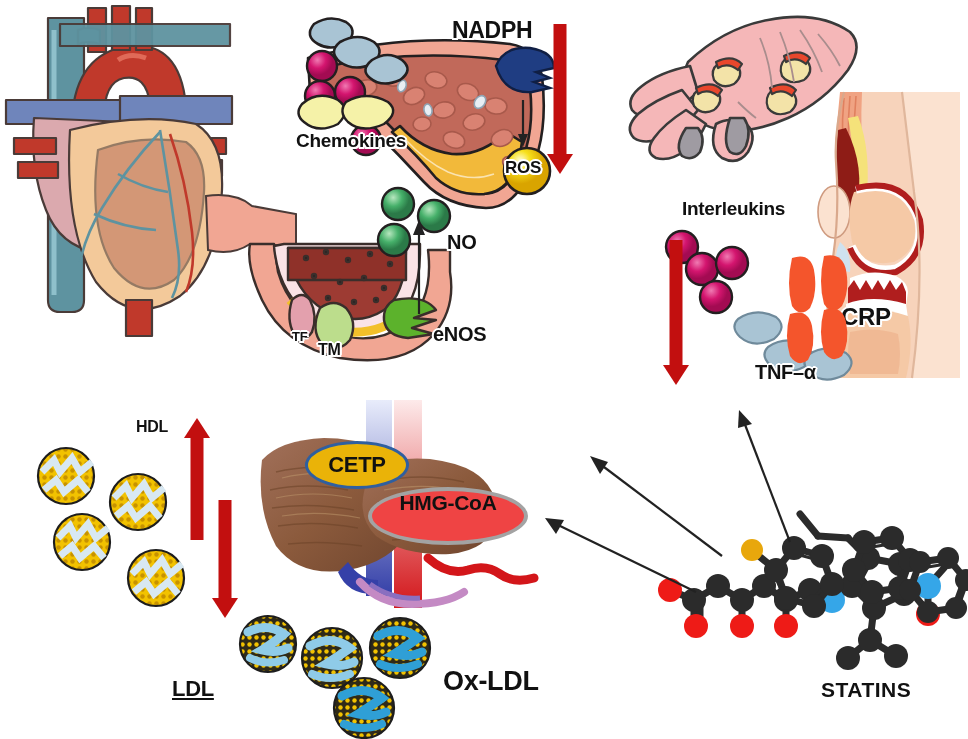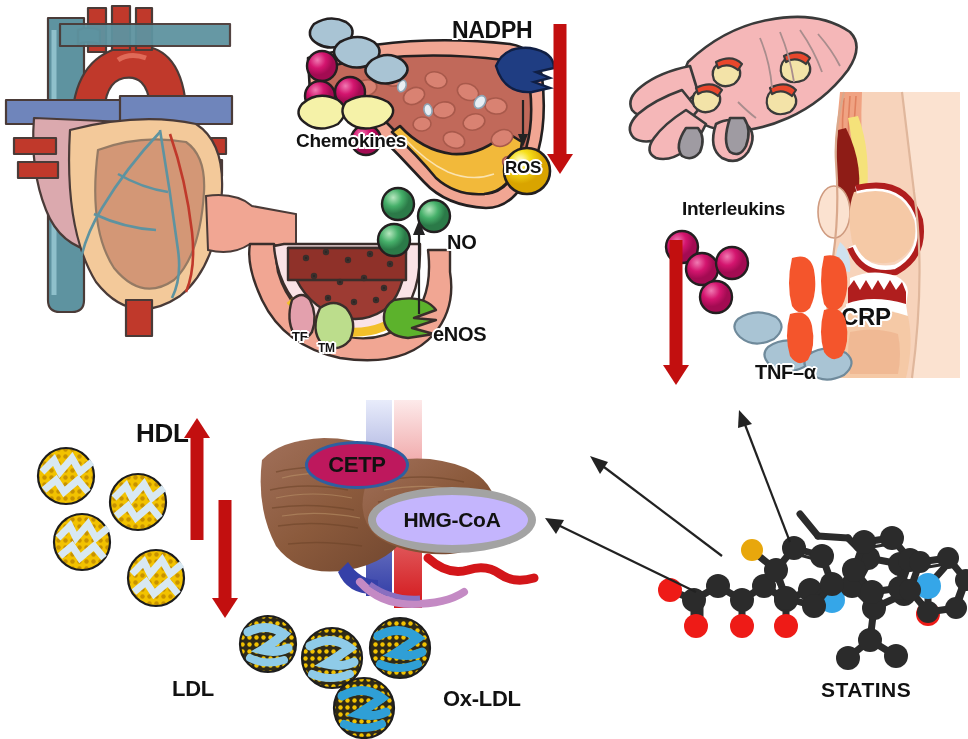--- a/index.html
+++ b/index.html
@@ -234,21 +234,21 @@
   </svg>
 
   <svg class="thinarrow" style="left:408px;top:218px;" width="22" height="96">
     <line x1="11" y1="96" x2="11" y2="12"></line>
     <polygon points="11,2 5,17 17,17"></polygon>
   </svg>
 
   <div class="lbl" style="left:447px;top:231px;font-size:20px;">NO</div>
   <div class="lbl" style="left:433px;top:323px;font-size:20px;text-align:center;">eNOS</div>
   <div class="lbl" style="left:292px;top:329px;font-size:13px;">TF</div>
-  <div class="lbl" style="left:318px;top:341px;font-size:12px;">TM</div>
+  <div class="lbl" style="left:318px;top:341px;font-size:16px;">TM</div>
 
   <svg class="art" style="left:612px;top:6px;" width="260" height="170" viewBox="0 0 260 170">
     <g stroke="#3a3a3a" stroke-width="2.6" stroke-linejoin="round">
 
       <path d="M76 56 Q112 22 156 14 Q206 4 238 26 Q252 40 236 64 Q212 96 176 112
                Q140 128 110 124 Q84 120 74 100 Q66 78 76 56 Z" fill="#f5b7b8"></path>
 
       <path d="M104 118 Q96 142 110 152 Q126 160 136 146 Q146 128 134 118 Q118 110 104 118 Z" fill="#f5b7b8"></path>
 
       <path d="M78 60 Q48 66 30 80 Q14 92 20 104 Q28 114 48 108 Q72 100 86 86 Z" fill="#f5b7b8"></path>
@@ -398,26 +398,26 @@
         <path d="M134 100 Q176 94 216 104"></path>
     </g>
 
     <path d="M96 150 Q108 168 126 168 L126 182 Q96 184 86 160 Z" fill="#3540a8"></path>
     <path d="M176 146 Q196 164 216 158 Q234 152 248 162 Q262 172 282 166" fill="none" stroke="#d3161a" stroke-width="9" stroke-linecap="round"></path>
     <path d="M108 170 Q128 192 160 192 Q194 192 212 180" fill="none" stroke="#c48ac4" stroke-width="8" stroke-linecap="round"></path>
     <path d="M118 172 Q140 188 168 186" fill="none" stroke="#8a6fc0" stroke-width="5"></path>
   </svg>
 
   <div style="position:absolute;left:305px;top:441px;width:98px;height:42px;border-radius:50%;
-              background:#be185d;border:3px solid #2f5fa0;display:flex;align-items:center;justify-content:center;">
+              background:#eab308;border:3px solid #2f5fa0;display:flex;align-items:center;justify-content:center;">
     <span class="lbl" style="position:static;font-size:22px;text-shadow:none;">CETP</span>
   </div>
 
   <div style="position:absolute;left:368px;top:487px;width:152px;height:50px;border-radius:50%;
-              background:#c4b5fd;border:8px solid #a3a3a3;display:flex;align-items:center;justify-content:center;">
+              background:#ef4444;border:4px solid #a3a3a3;display:flex;justify-content:center;">
     <span class="lbl" style="position:static;font-size:21px;text-shadow:none;">HMG-CoA</span>
   </div>
 
   <svg class="art" style="left:34px;top:446px;" width="170" height="170" viewBox="0 0 170 170">
     <defs>
       <pattern id="hdlp" width="7" height="7" patternUnits="userSpaceOnUse">
         <rect width="7" height="7" fill="#f2c200"></rect>
         <circle cx="3.5" cy="3.5" r="2.2" fill="#c79200"></circle>
       </pattern>
     </defs>
@@ -469,23 +469,23 @@
          <path d="M148 58 Q166 66 186 58" fill="none" stroke="#2f9fd6" stroke-width="8" stroke-linecap="round"></path>
         </g>
       <g>
           <circle cx="132" cy="102" r="30" fill="url(#ldlp)"></circle>
          <path d="M110 90 Q132 78 150 92 Q136 102 126 108 Q142 112 154 106" fill="none" stroke="#2f9fd6" stroke-width="9" stroke-linecap="round"></path>
          <path d="M112 118 Q130 126 150 118" fill="none" stroke="#2f9fd6" stroke-width="8" stroke-linecap="round"></path>
         </g>
     </g>
   </svg>
 
-  <div class="lbl" style="left:136px;top:418px;font-size:26px;">HDL</div>
-  <div class="lbl" style="left:172px;top:676px;font-size:22px;">LDL</div>
-  <div class="lbl" style="left:443px;top:686px;font-size:22px;">Ox-LDL</div>
+  <div class="lbl" style="left:136px;top:418px;font-size:16px;">HDL</div>
+  <div class="lbl" style="left:172px;top:676px;font-size:22px;text-decoration:underline;">LDL</div>
+  <div class="lbl" style="left:443px;top:666px;font-size:27px;">Ox-LDL</div>
 
   <div class="rarrow up" style="left:183px;top:418px;width:28px;height:122px;">
     <div class="shaft" style="width:13px;height:104px;"></div>
     <div class="head"></div>
   </div>
 
   <div class="rarrow down" style="left:211px;top:500px;width:28px;height:118px;">
     <div class="shaft" style="width:13px;height:100px;"></div>
     <div class="head"></div>
   </div>

